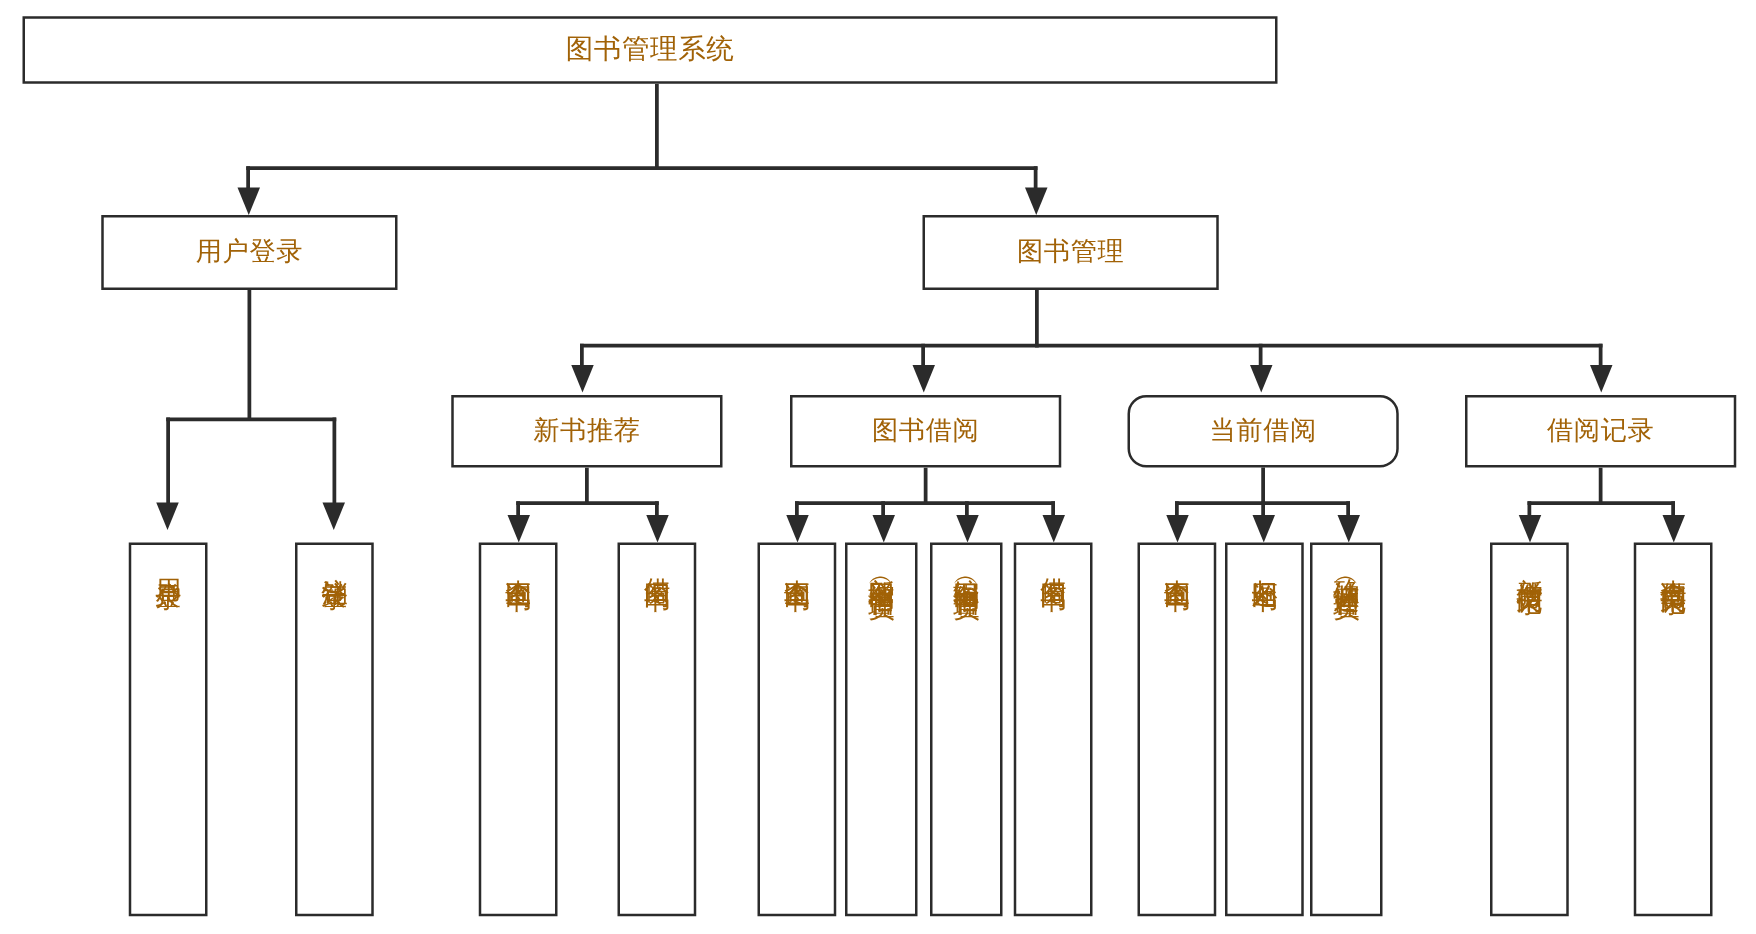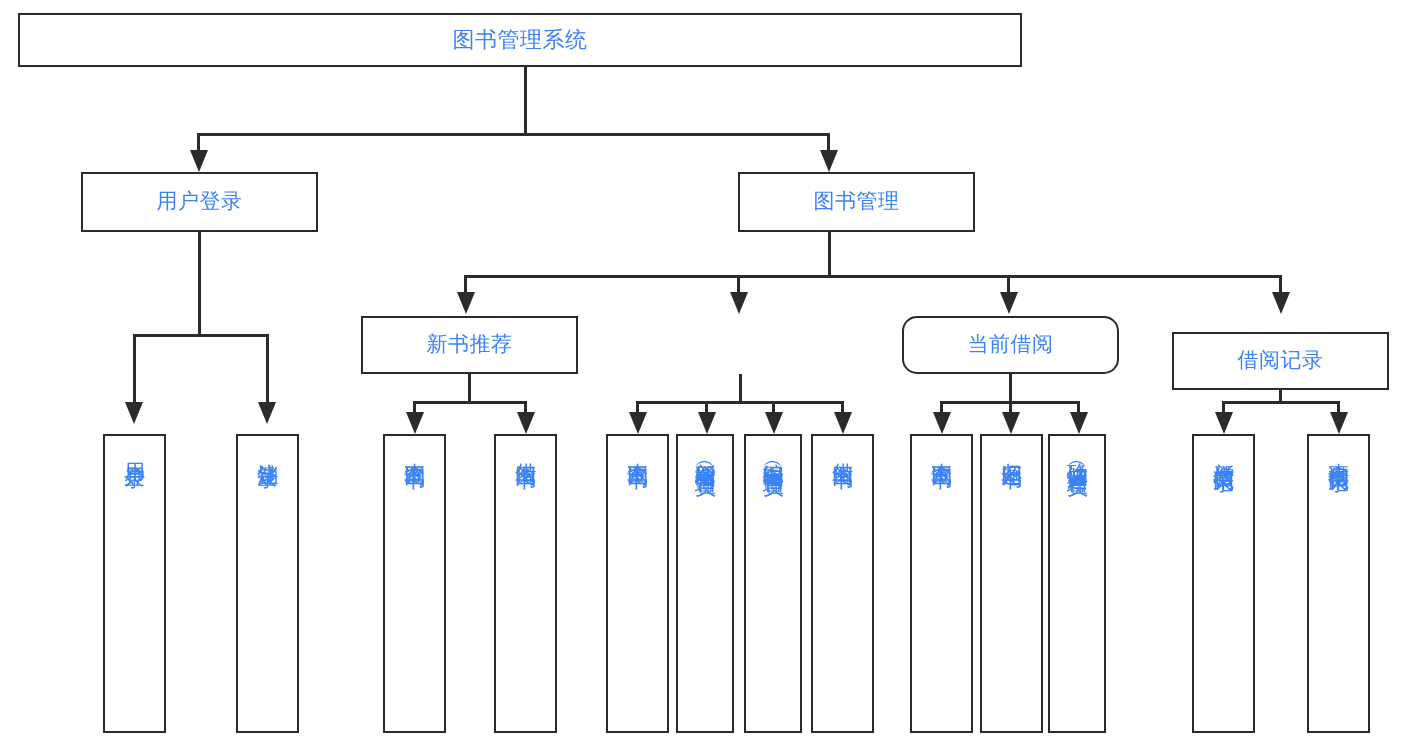--- a/index.html
+++ b/index.html
@@ -23,21 +23,21 @@
     position: absolute;
     box-sizing: border-box;
     background: #ffffff;
     border: 2px solid #2b2b2b;
     display: flex;
     align-items: center;
     justify-content: center;
     z-index: 3;
   }
   .node .label {
-    color: #3b82f6;
+    color: #a16207;
     font-size: 21px;
     line-height: 1.22;
     letter-spacing: 0.5px;
     text-align: center;
     white-space: nowrap;
   }
   
   .node.h .label {
     writing-mode: horizontal-tb;
   }
@@ -128,24 +128,27 @@
   <div class="conn vline" style="left:737px; top:275px; width:3px; height:20px;"></div>
   <div class="arrow" style="left:730px; top:292px;"></div>
   <div class="conn vline" style="left:1007px; top:275px; width:3px; height:20px;"></div>
   <div class="arrow" style="left:1000px; top:292px;"></div>
   <div class="conn vline" style="left:1279px; top:275px; width:3px; height:20px;"></div>
   <div class="arrow" style="left:1272px; top:292px;"></div>
 
   <div class="node h" style="left:361px; top:316px; width:217px; height:58px;">
     <span class="label">新书推荐</span>
   </div>
+  <div class="node h" style="left:632px; top:316px; width:217px; height:58px;">
+    <span class="label">图书借阅</span>
+  </div>
   <div class="node h" style="left:902px; top:316px; width:217px; height:58px;border-radius:15px;">
     <span class="label">当前借阅</span>
   </div>
-  <div class="node h" style="left:1172px; top:316px; width:217px; height:58px;margin-top:16px;">
+  <div class="node h" style="left:1172px; top:316px; width:217px; height:58px;">
     <span class="label">借阅记录</span>
   </div>
 
   <div class="conn vline" style="left:468px; top:374px; width:3px; height:30px;"></div>
   <div class="conn hline" style="left:413px; top:401px; width:114px; height:3px;"></div>
   <div class="conn vline" style="left:413px; top:401px; width:3px; height:14px;"></div>
   <div class="arrow" style="left:406px; top:412px;"></div>
   <div class="conn vline" style="left:524px; top:401px; width:3px; height:14px;"></div>
   <div class="arrow" style="left:517px; top:412px;"></div>
 

